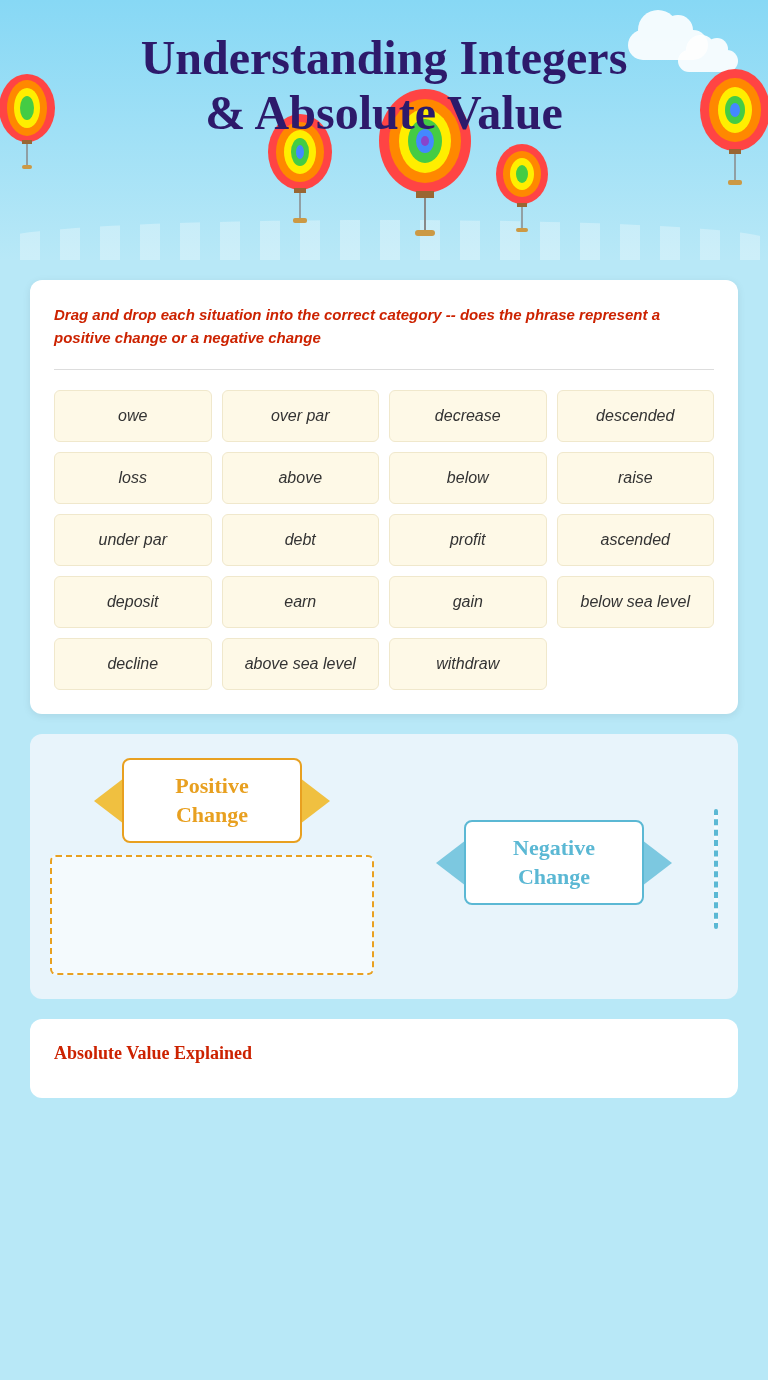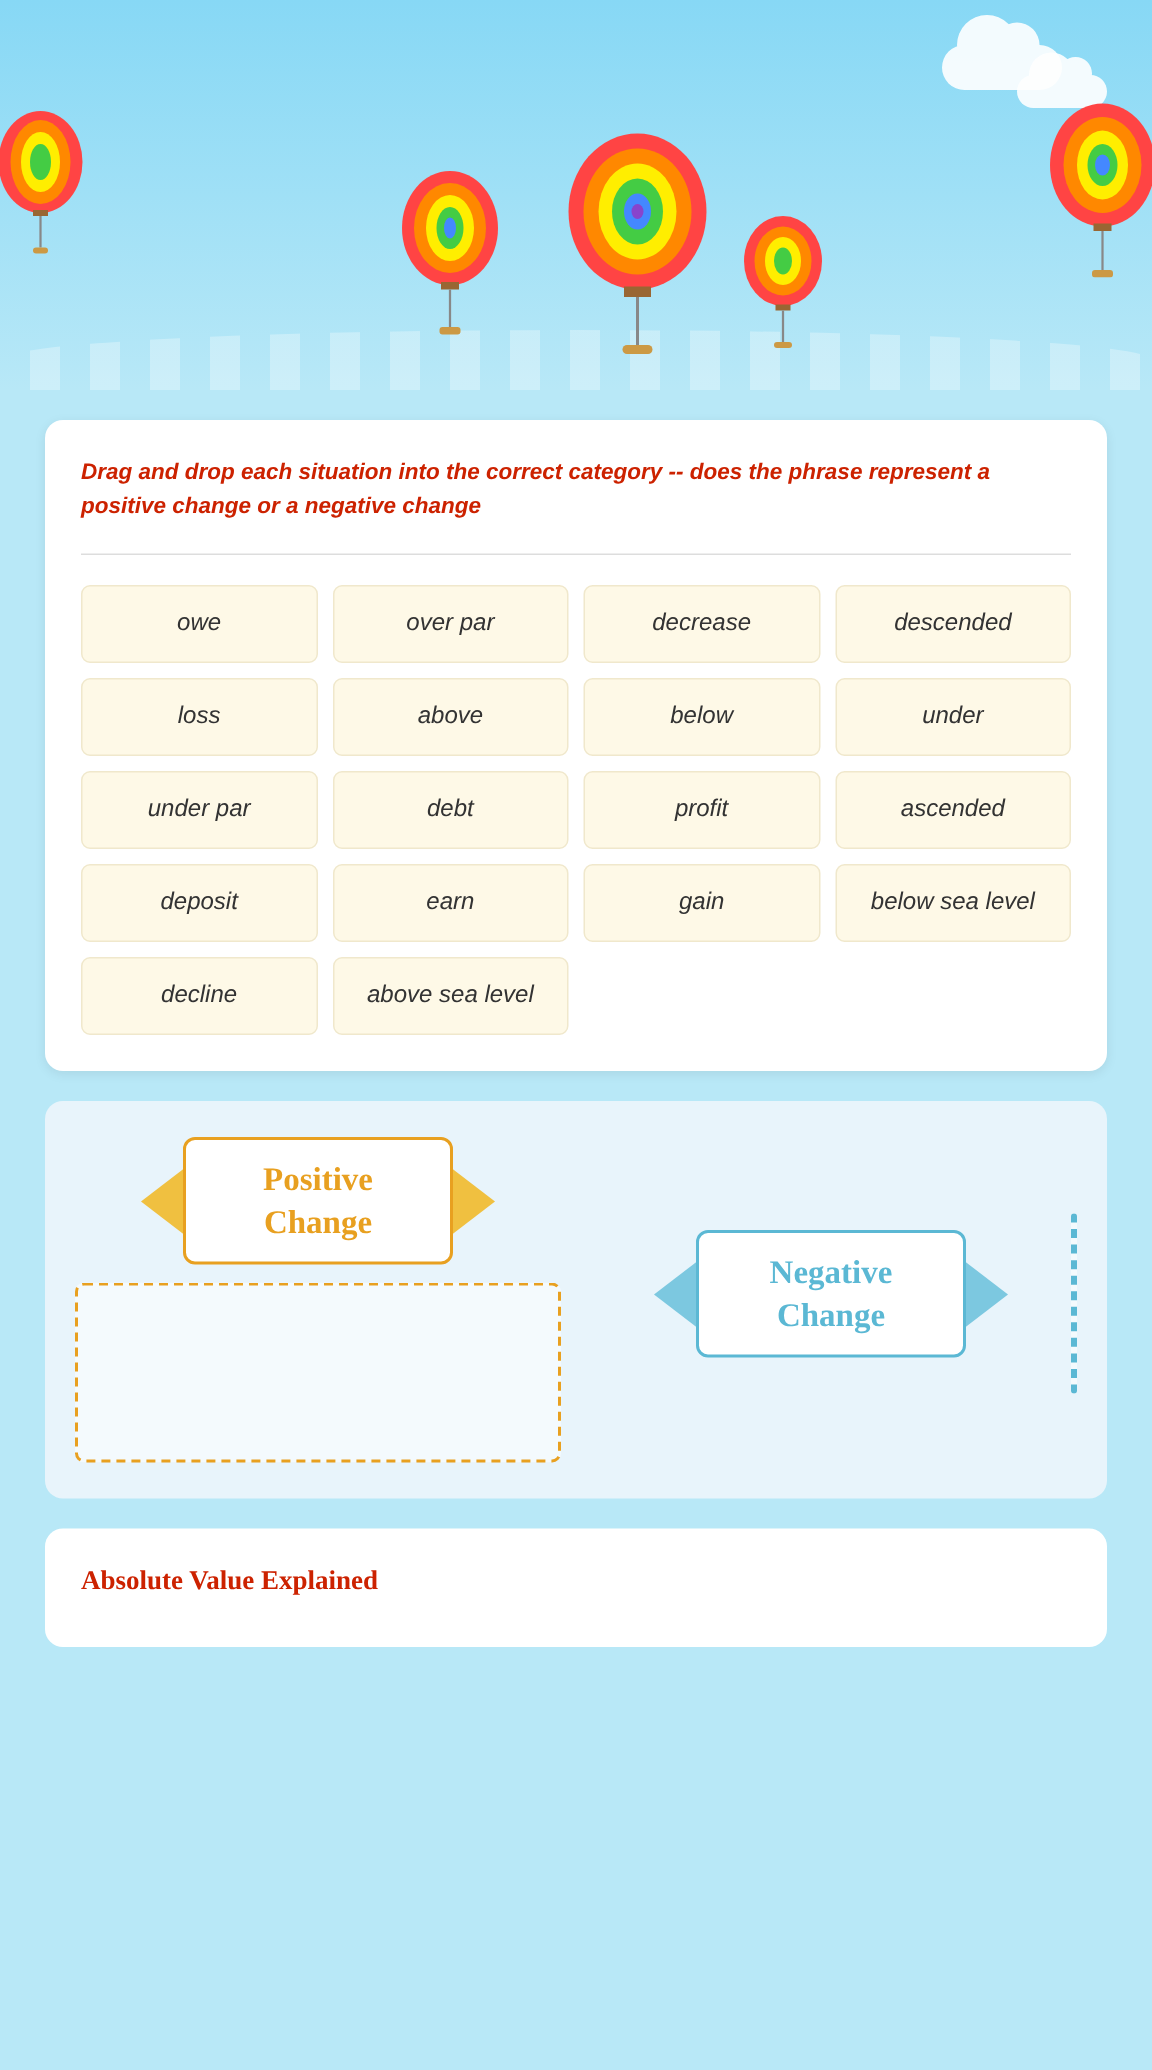--- a/index.html
+++ b/index.html
@@ -211,20 +211,24 @@
     
     .balloon-svg {
       position: absolute;
       z-index: 1;
     }
   </style>
 </head>
 <body>
 
 <div class="header">
+  <h1>
+    <span>Understanding Integers</span><br>
+    <span>&amp; Absolute Value</span>
+  </h1>
 
   <svg class="balloon-svg" style="left:-8px;top:70px;width:70px;height:100px;" viewBox="0 0 70 100">
     <ellipse cx="35" cy="38" rx="28" ry="34" fill="#ff4444"></ellipse>
     <ellipse cx="35" cy="38" rx="20" ry="28" fill="#ff8800"></ellipse>
     <ellipse cx="35" cy="38" rx="13" ry="20" fill="#ffee00"></ellipse>
     <ellipse cx="35" cy="38" rx="7" ry="12" fill="#44cc44"></ellipse>
     <rect x="30" y="70" width="10" height="4" fill="#996633"></rect>
     <line x1="35" y1="74" x2="35" y2="95" stroke="#888" stroke-width="1.5"></line>
     <rect x="30" y="95" width="10" height="4" rx="2" fill="#cc9944"></rect>
   </svg>
@@ -305,21 +309,21 @@
         <span>loss</span>
       </div>
       <div class="word-tile">
         <span>above</span>
       </div>
 
       <div class="word-tile">
         <span>below</span>
       </div>
       <div class="word-tile">
-        <span>under</span>
+        <span>raise</span>
       </div>
 
       <div class="word-tile">
         <span>under par</span>
       </div>
       <div class="word-tile">
         <span>debt</span>
       </div>
 
       <div class="word-tile">
@@ -342,20 +346,23 @@
 
       <div class="word-tile">
         <span>below sea level</span>
       </div>
       <div class="word-tile">
         <span>decline</span>
       </div>
 
       <div class="word-tile">
         <span>above sea level</span>
+      </div>
+      <div class="word-tile">
+        <span>withdraw</span>
       </div>
     </div>
   </div>
 
   <div class="drop-zones-card">
 
     <div class="drop-zone" style="display:flex;flex-direction:column;align-items:center;flex:1;">
       <div class="label-with-arrows">
 
         <svg width="30" height="46" viewBox="0 0 30 46" style="margin-right:-2px;">

